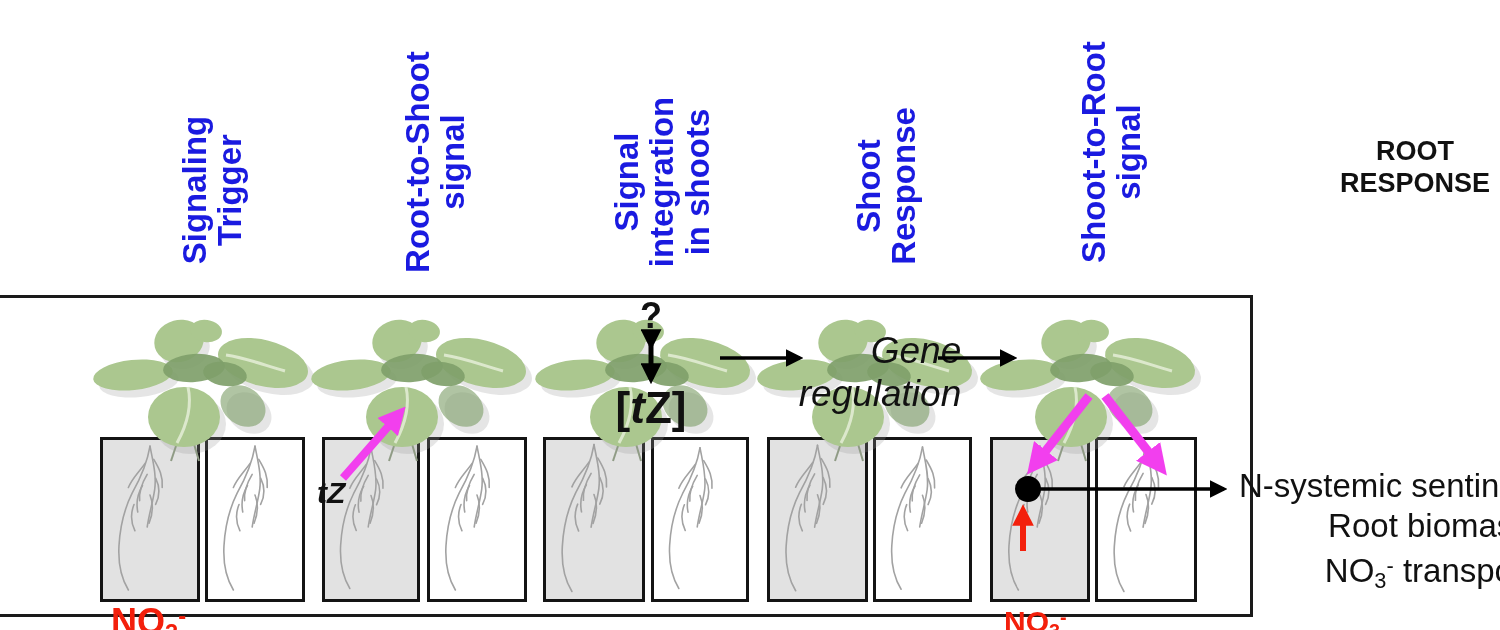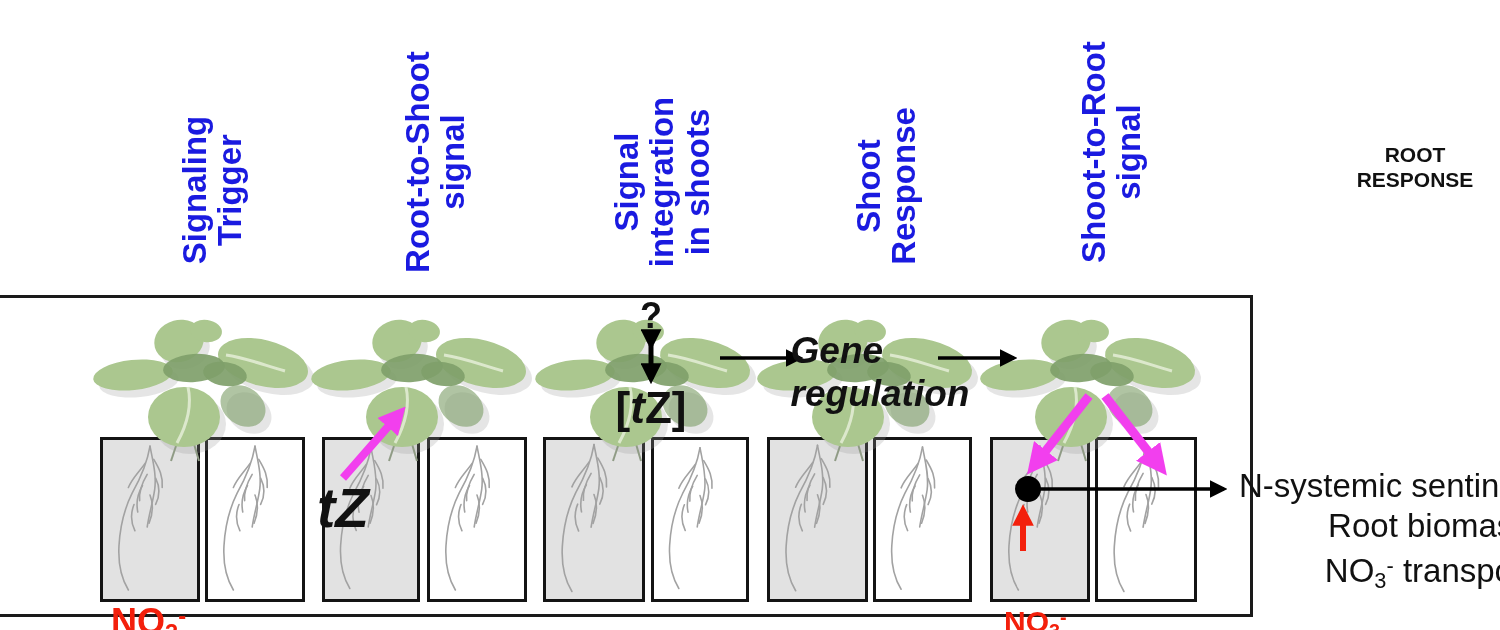--- a/index.html
+++ b/index.html
@@ -3,21 +3,21 @@
 <meta charset="utf-8">
 <style>
   html,body{margin:0;padding:0;background:#fff;overflow:hidden;}
   .canvas{position:relative;width:1500px;height:630px;background:#fff;overflow:hidden;
           font-family:"Liberation Sans",sans-serif;color:#111;}
   
   .col-label{position:absolute;transform:translate(-50%,-50%) rotate(-90deg);
              color:var(--label_blue);font-weight:bold;font-size:33px;line-height:1.07;
              text-align:center;white-space:pre-line;}
   .root-response-title{position:absolute;left:1415px;top:167px;transform:translate(-50%,-50%);
-             font-weight:bold;font-size:21px;line-height:1.2;text-align:center;white-space:pre-line;}
+             font-weight:bold;font-size:27px;line-height:1.2;text-align:center;white-space:pre-line;}
   
   .outer-box{position:absolute;left:-40px;top:295px;width:1293px;height:322px;
              border:3px solid #1a1a1a;background:#fff;box-sizing:border-box;}
   .left-fragment{position:absolute;left:0px;top:304px;font-weight:bold;font-size:34px;
              line-height:41px;white-space:pre-line;}
   
   .soil-box{position:absolute;top:437px;height:165px;border:3.5px solid #141414;
             box-sizing:border-box;background:#fff;}
   .soil-box.gray{background:var(--box_gray);}
   .soil-box svg{position:absolute;left:0;top:0;width:100%;height:100%;}
@@ -28,24 +28,24 @@
   .leafD{fill:var(--leaf_dark);opacity:.92;}
   .leafM{fill:var(--leaf_dark);opacity:.62;}
   .vein{stroke:#dce8cc;stroke-width:3;fill:none;}
   .stem{stroke:#8f9b85;stroke-width:2;fill:none;}
   
   .q-mark{position:absolute;left:651px;top:316px;transform:translate(-50%,-50%);
           font-weight:bold;font-size:36px;}
   .tz-conc{position:absolute;left:651px;top:408px;transform:translate(-50%,-50%);
           font-weight:bold;font-size:44px;white-space:nowrap;}
   .tz-signal{position:absolute;left:317px;top:476px;font-weight:bold;font-style:italic;
-          font-size:55px;}
+          font-size:30px;}
   .gene-reg{position:absolute;left:880px;top:373px;transform:translate(-50%,-50%);
-          font-weight:bold;font-style:italic;font-size:37px;line-height:1.16;
-          text-align:left;white-space:pre-line;}
+          font-weight:normal;font-style:italic;font-size:37px;line-height:1.16;
+          text-align:right;white-space:pre-line;}
   .glu-gln{position:absolute;left:1030px;top:334px;font-weight:bold;font-size:37px;}
   .italic{font-style:italic;}
   .dot{position:absolute;left:1015px;top:476px;width:26px;height:26px;border-radius:50%;
        background:#000;}
   .no3{position:absolute;font-weight:bold;color:var(--red);white-space:nowrap;margin-top:48px;}
   .no3-left{left:111px;top:553px;font-size:36px;}
   .no3-right{left:1004px;top:557px;font-size:30px;}
   sub{font-size:.66em;vertical-align:-0.28em;}
   sup{font-size:.66em;vertical-align:0.42em;}
   .black-line{stroke:#000;stroke-width:3.5;fill:none;}

